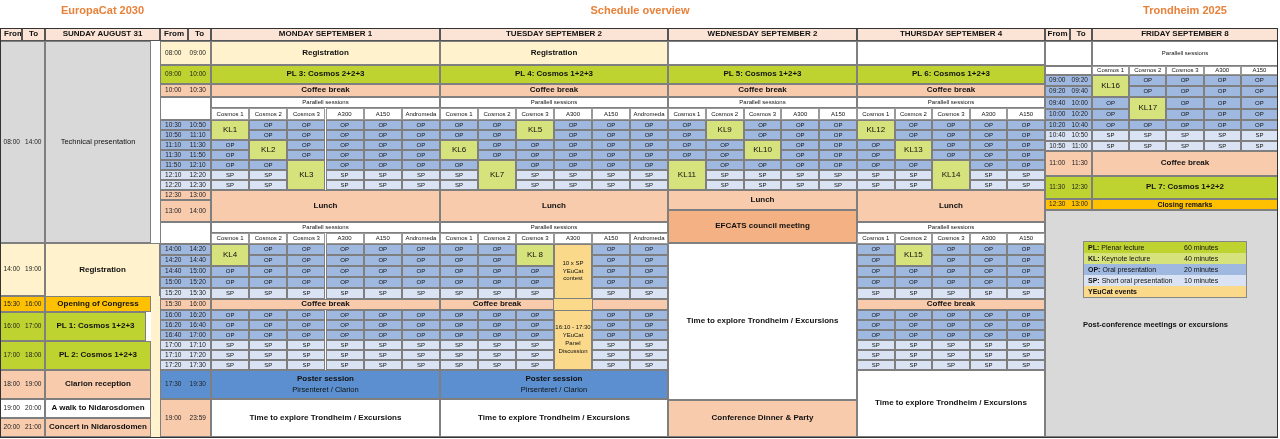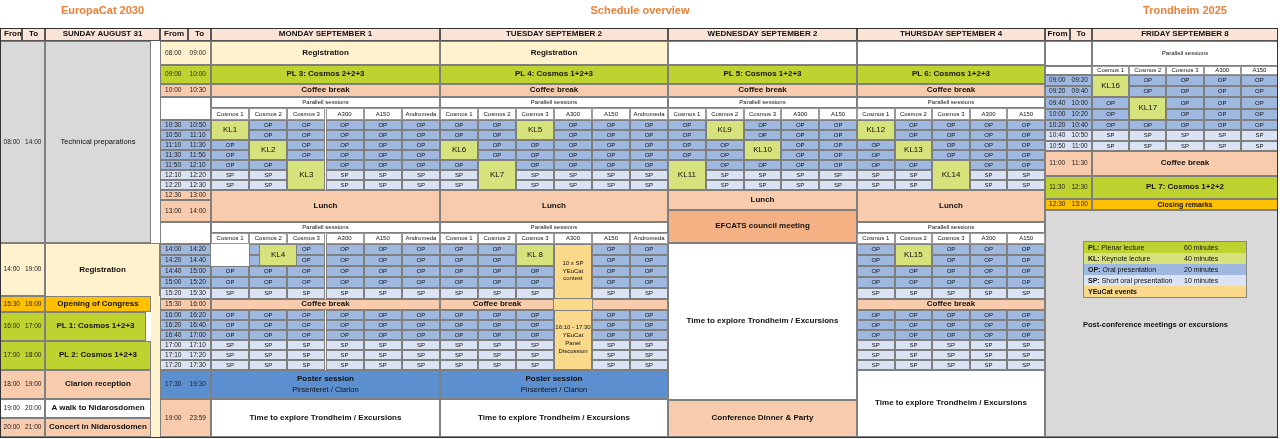--- a/index.html
+++ b/index.html
@@ -49,21 +49,21 @@
     <div class="c hdr" style="left: 440px; top: 28px; width: 228px; height: 13px;">TUESDAY SEPTEMBER 2</div>
     <div class="c hdr" style="left: 668px; top: 28px; width: 189px; height: 13px;">WEDNESDAY SEPTEMBER 2</div>
     <div class="c hdr" style="left: 857px; top: 28px; width: 188px; height: 13px;">THURSDAY SEPTEMBER 4</div>
     <div class="c hdr" style="left: 1045px; top: 28px; width: 25px; height: 13px;">From</div>
     <div class="c hdr" style="left: 1070px; top: 28px; width: 22px; height: 13px;">To</div>
     <div class="c hdr" style="left: 1092px; top: 28px; width: 186px; height: 13px;">FRIDAY SEPTEMBER 8</div>
     <div class="c time b gray" style="left: 0px; top: 41px; width: 45px; height: 202px;">
       <span>08:00</span>
       <span>14:00</span>
     </div>
-    <div class="c b gray mid" style="left: 45px; top: 41px; width: 106px; height: 202px;">Technical preparations</div>
+    <div class="c b gray mid" style="left: 45px; top: 41px; width: 106px; height: 202px;">Technical presentation</div>
     <div class="c time b cream" style="left: 0px; top: 243px; width: 45px; height: 53px;">
       <span>14:00</span>
       <span>19:00</span>
     </div>
     <div class="c b cream big" style="left: 45px; top: 243px; width: 115px; height: 55px;">Registration</div>
     <div class="c time b orange" style="left: 0px; top: 296px; width: 45px; height: 16px;">
       <span>15:30</span>
       <span>16:00</span>
     </div>
     <div class="c b orange big" style="left: 45px; top: 296px; width: 106px; height: 16px;">Opening of Congress</div>
@@ -276,21 +276,21 @@
     <div class="c b op" style="left: 287.333px; top: 277px; width: 38.1667px; height: 11px;">OP</div>
     <div class="c b op" style="left: 325.5px; top: 277px; width: 38.1667px; height: 11px;">OP</div>
     <div class="c b op" style="left: 363.667px; top: 277px; width: 38.1667px; height: 11px;">OP</div>
     <div class="c b op" style="left: 401.833px; top: 277px; width: 38.1667px; height: 11px;">OP</div>
     <div class="c b sp" style="left: 211px; top: 288px; width: 38.1667px; height: 11px;">SP</div>
     <div class="c b sp" style="left: 249.167px; top: 288px; width: 38.1667px; height: 11px;">SP</div>
     <div class="c b sp" style="left: 287.333px; top: 288px; width: 38.1667px; height: 11px;">SP</div>
     <div class="c b sp" style="left: 325.5px; top: 288px; width: 38.1667px; height: 11px;">SP</div>
     <div class="c b sp" style="left: 363.667px; top: 288px; width: 38.1667px; height: 11px;">SP</div>
     <div class="c b sp" style="left: 401.833px; top: 288px; width: 38.1667px; height: 11px;">SP</div>
-    <div class="c b kl" style="left: 211px; top: 244px; width: 38.1667px; height: 22px; margin-left: 48px;">KL4</div>
+    <div class="c b kl" style="left: 211px; top: 244px; width: 38.1667px; height: 22px;">KL4</div>
     <div class="c b peach big" style="left: 211px; top: 299px; width: 229px; height: 11px;">Coffee break</div>
     <div class="c b op" style="left: 211px; top: 310px; width: 38.1667px; height: 10px;">OP</div>
     <div class="c b op" style="left: 249.167px; top: 310px; width: 38.1667px; height: 10px;">OP</div>
     <div class="c b op" style="left: 287.333px; top: 310px; width: 38.1667px; height: 10px;">OP</div>
     <div class="c b op" style="left: 325.5px; top: 310px; width: 38.1667px; height: 10px;">OP</div>
     <div class="c b op" style="left: 363.667px; top: 310px; width: 38.1667px; height: 10px;">OP</div>
     <div class="c b op" style="left: 401.833px; top: 310px; width: 38.1667px; height: 10px;">OP</div>
     <div class="c b op" style="left: 211px; top: 320px; width: 38.1667px; height: 10px;">OP</div>
     <div class="c b op" style="left: 249.167px; top: 320px; width: 38.1667px; height: 10px;">OP</div>
     <div class="c b op" style="left: 287.333px; top: 320px; width: 38.1667px; height: 10px;">OP</div>

